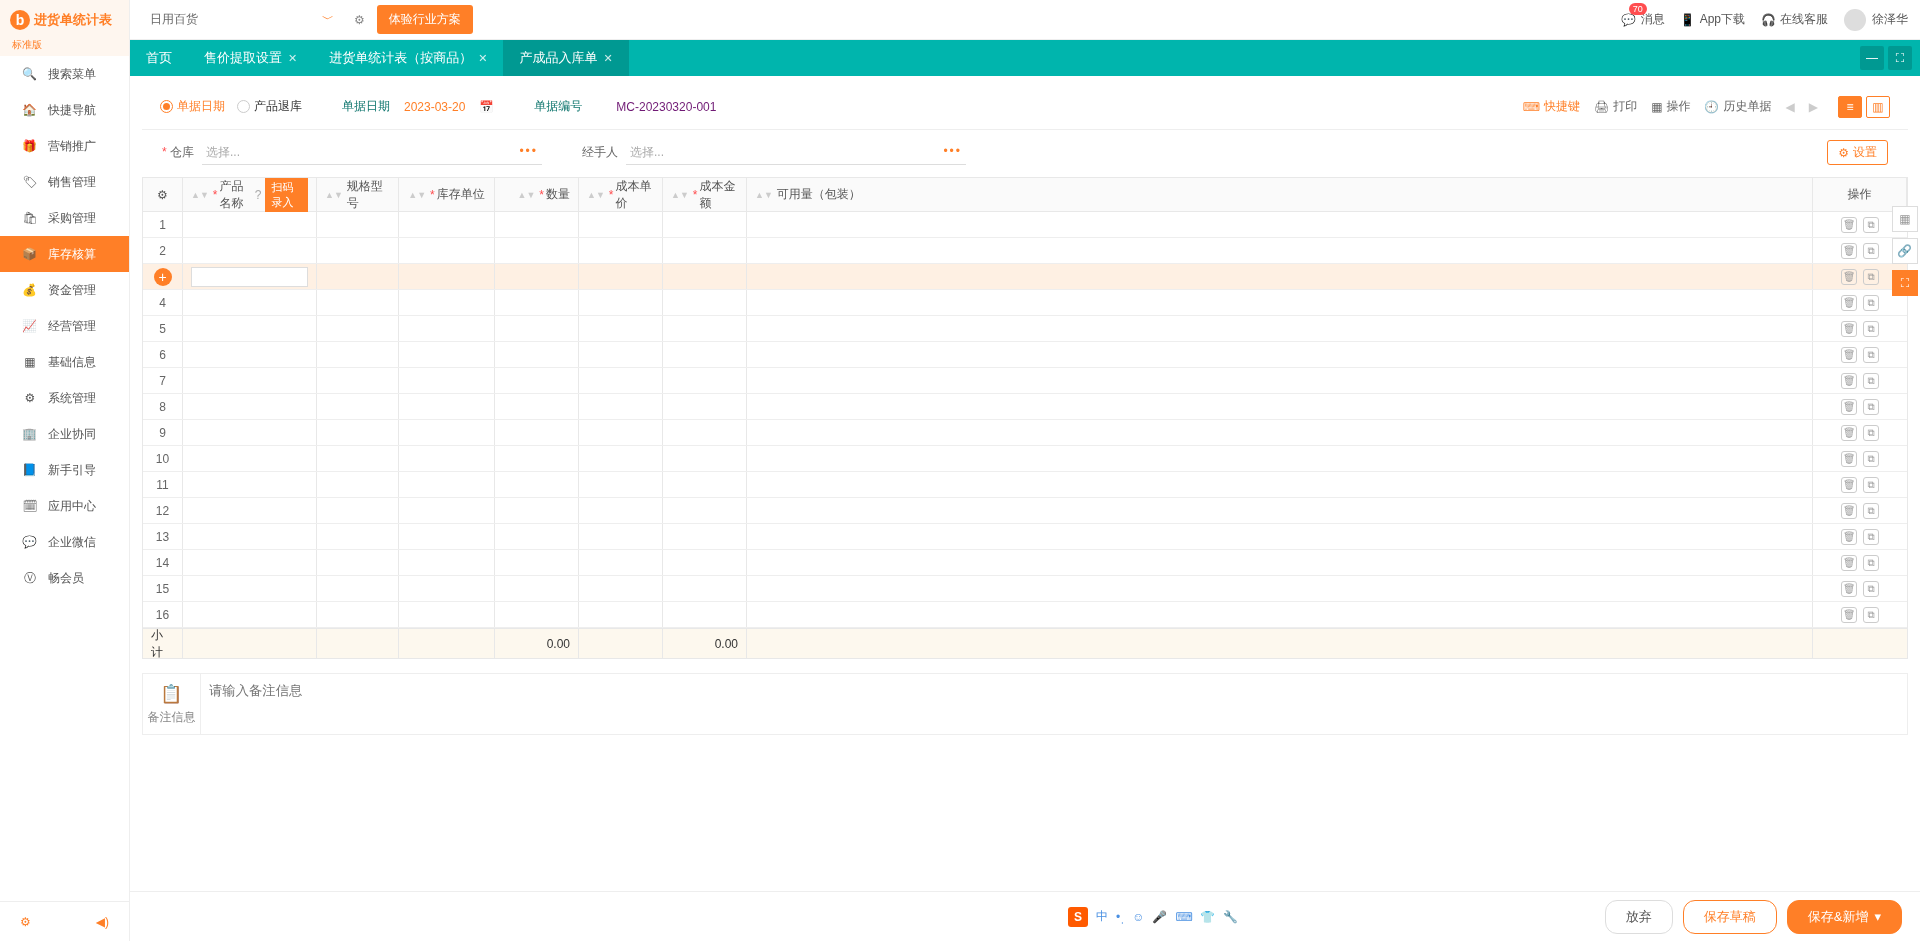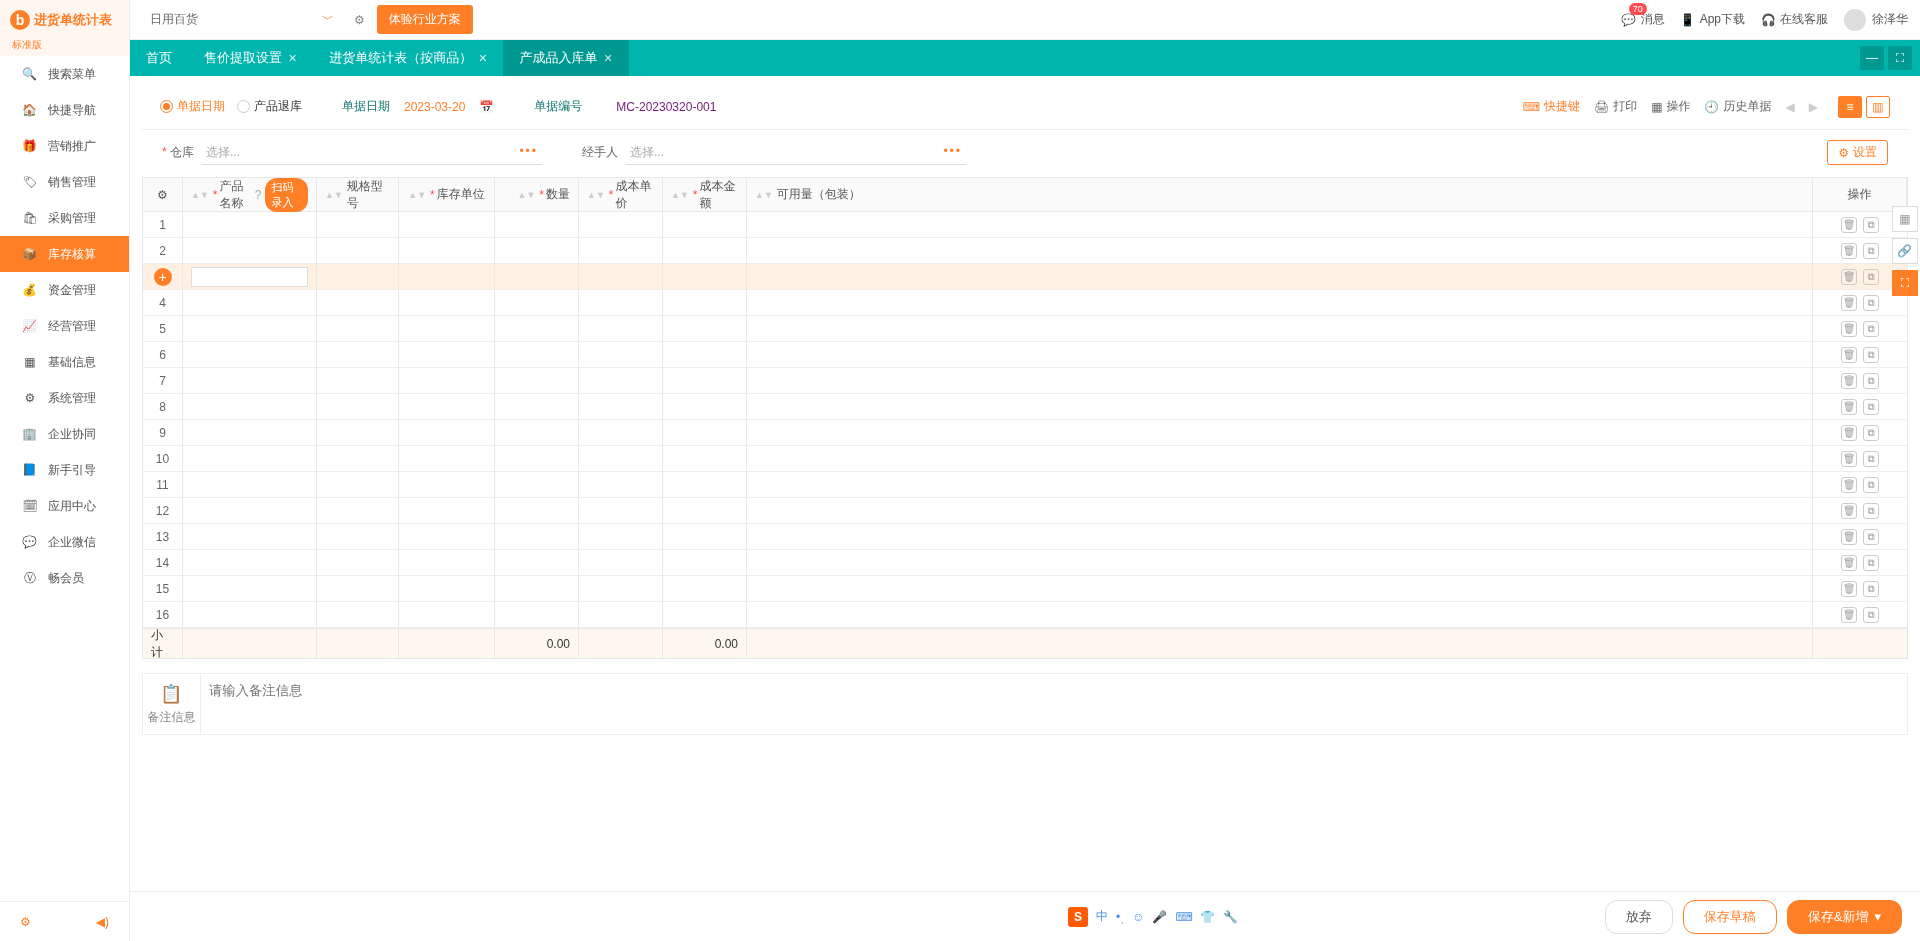--- a/index.html
+++ b/index.html
@@ -78,21 +78,21 @@
 .th .req { color: #ff4d4f; margin-right: 2px; }
 .col-num { width: 40px; justify-content: center; }
 .col-name { width: 134px; }
 .col-spec { width: 82px; }
 .col-unit { width: 96px; }
 .col-qty { width: 84px; justify-content: flex-end; }
 .col-price { width: 84px; justify-content: flex-end; }
 .col-amount { width: 84px; justify-content: flex-end; }
 .col-avail { flex: 1; }
 .col-ops { width: 94px; justify-content: center; }
-.scan-btn { background: #ff7f27; color: #fff; padding: 2px 6px; border-radius: 12px; margin-left: 4px; font-size:11px; }
+.scan-btn { background: #ff7f27; color: #fff; padding: 2px 6px; border-radius: 0; margin-left: 4px; font-size:11px; }
 .help-icon { color:#aaa; margin-left:2px;}
 .tbody { max-height: 442px; overflow-y: auto; }
 .trow { display: flex; height: 26px; border-bottom: 1px solid #eee; }
 .trow.highlight { background: #fef0e3; }
 .trow .td { color: #666; }
 .add-circle { width: 18px; height: 18px; background: #ff7f27; color: #fff; border-radius: 50%; display:flex; align-items:center; justify-content:center; font-size:14px; }
 .cell-input { width: 100%; height: 20px; border: 1px solid #ddd; background: #fff; }
 .op-icon { width:16px; height:16px; border:1px solid #ccc; border-radius:3px; margin:0 3px; display:flex; align-items:center; justify-content:center; color:#999; font-size:10px; cursor:pointer; }
 .tfoot { display: flex; height: 30px; background: #fdf8ee; border-top: 1px solid #e8e8e8; }
 .tfoot .td { font-weight: 500; }

